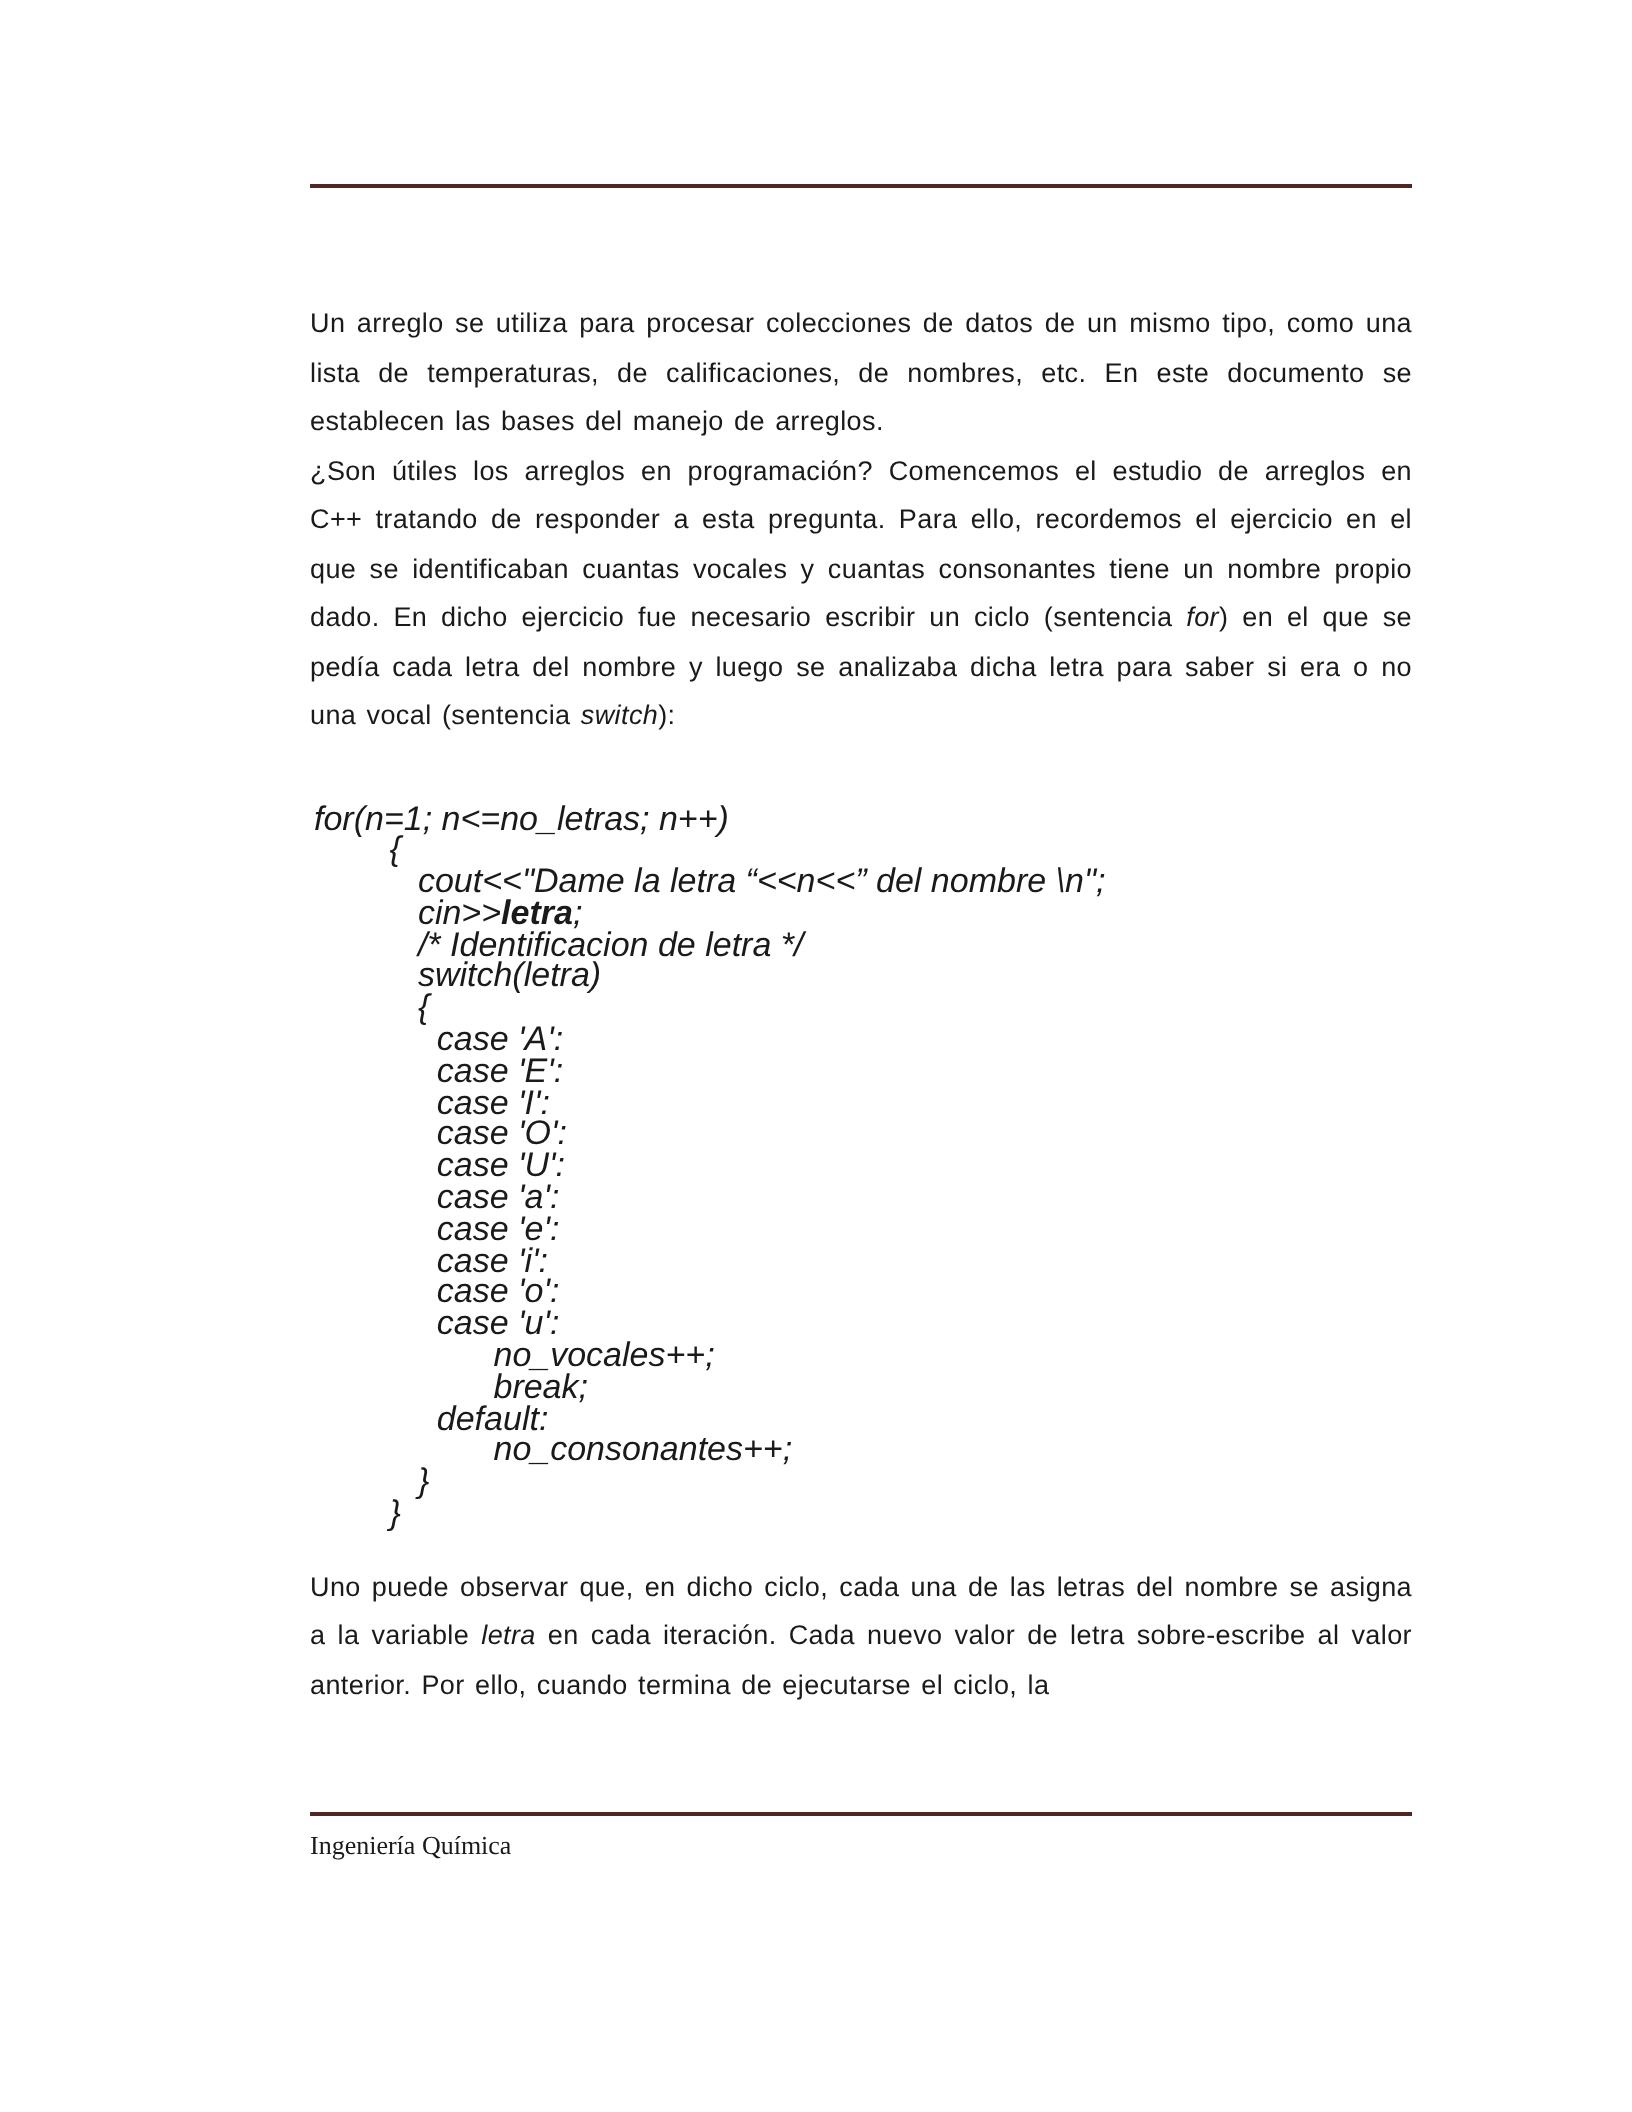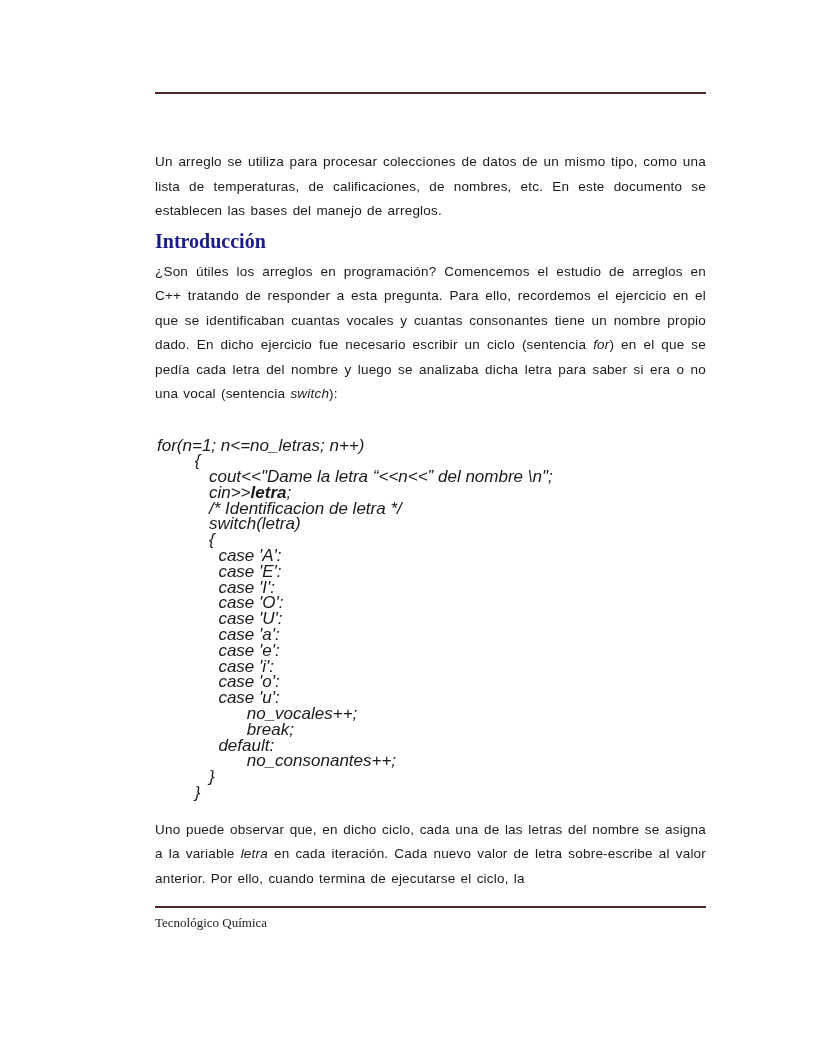--- a/index.html
+++ b/index.html
@@ -72,22 +72,21 @@
 </head>
 <body>
 
 <div class="page">
 
   <div class="rule header-rule"></div>
 
 
   <div class="content">
     <p class="para"><span>Un arreglo se utiliza para procesar colecciones de datos de un mismo tipo, como una lista de temperaturas, de calificaciones, de nombres, etc. En este documento se establecen las bases del manejo de arreglos.</span></p>
-    <h2 class="section-heading">Introducción</h2>
     <p class="para"><span>¿Son útiles los arreglos en programación? Comencemos el estudio de arreglos en C++ tratando de responder a esta pregunta. Para ello, recordemos el ejercicio en el que se identificaban cuantas vocales y cuantas consonantes tiene un nombre propio dado. En dicho ejercicio fue necesario escribir un ciclo (sentencia </span><span class="bi">for</span><span>) en el que se pedía cada letra del nombre y luego se analizaba dicha letra para saber si era o no una vocal (sentencia </span><span class="bi">switch</span><span>):</span></p>
     <div class="code"><div><span>for(n=1; n&lt;=no_letras; n++)</span></div><div><span>        {</span></div><div><span>           cout&lt;&lt;"Dame la letra “&lt;&lt;n&lt;&lt;” del nombre \n";</span></div><div><span>           cin&gt;&gt;</span><span class="b">letra</span><span>;</span></div><div><span>           /* Identificacion de letra */</span></div><div><span>           switch(letra)</span></div><div><span>           {</span></div><div><span>             case 'A':</span></div><div><span>             case 'E':</span></div><div><span>             case 'I':</span></div><div><span>             case 'O':</span></div><div><span>             case 'U':</span></div><div><span>             case 'a':</span></div><div><span>             case 'e':</span></div><div><span>             case 'i':</span></div><div><span>             case 'o':</span></div><div><span>             case 'u':</span></div><div><span>                   no_vocales++;</span></div><div><span>                   break;</span></div><div><span>             default:</span></div><div><span>                   no_consonantes++;</span></div><div><span>           }</span></div><div><span>        }</span></div></div>
     <p class="para"><span>Uno puede observar que, en dicho ciclo, cada una de las letras del nombre se asigna a la variable </span><span class="bi">letra</span><span> en cada iteración. Cada nuevo valor de letra sobre-escribe al valor anterior. Por ello, cuando termina de ejecutarse el ciclo, la</span></p>
   </div>
 
   <div class="rule footer-rule"></div>
-  <div class="footer-text">Tecnológico Química</div>
+  <div class="footer-text">Ingeniería Química</div>
 
 </div>
 
 </body></html>

